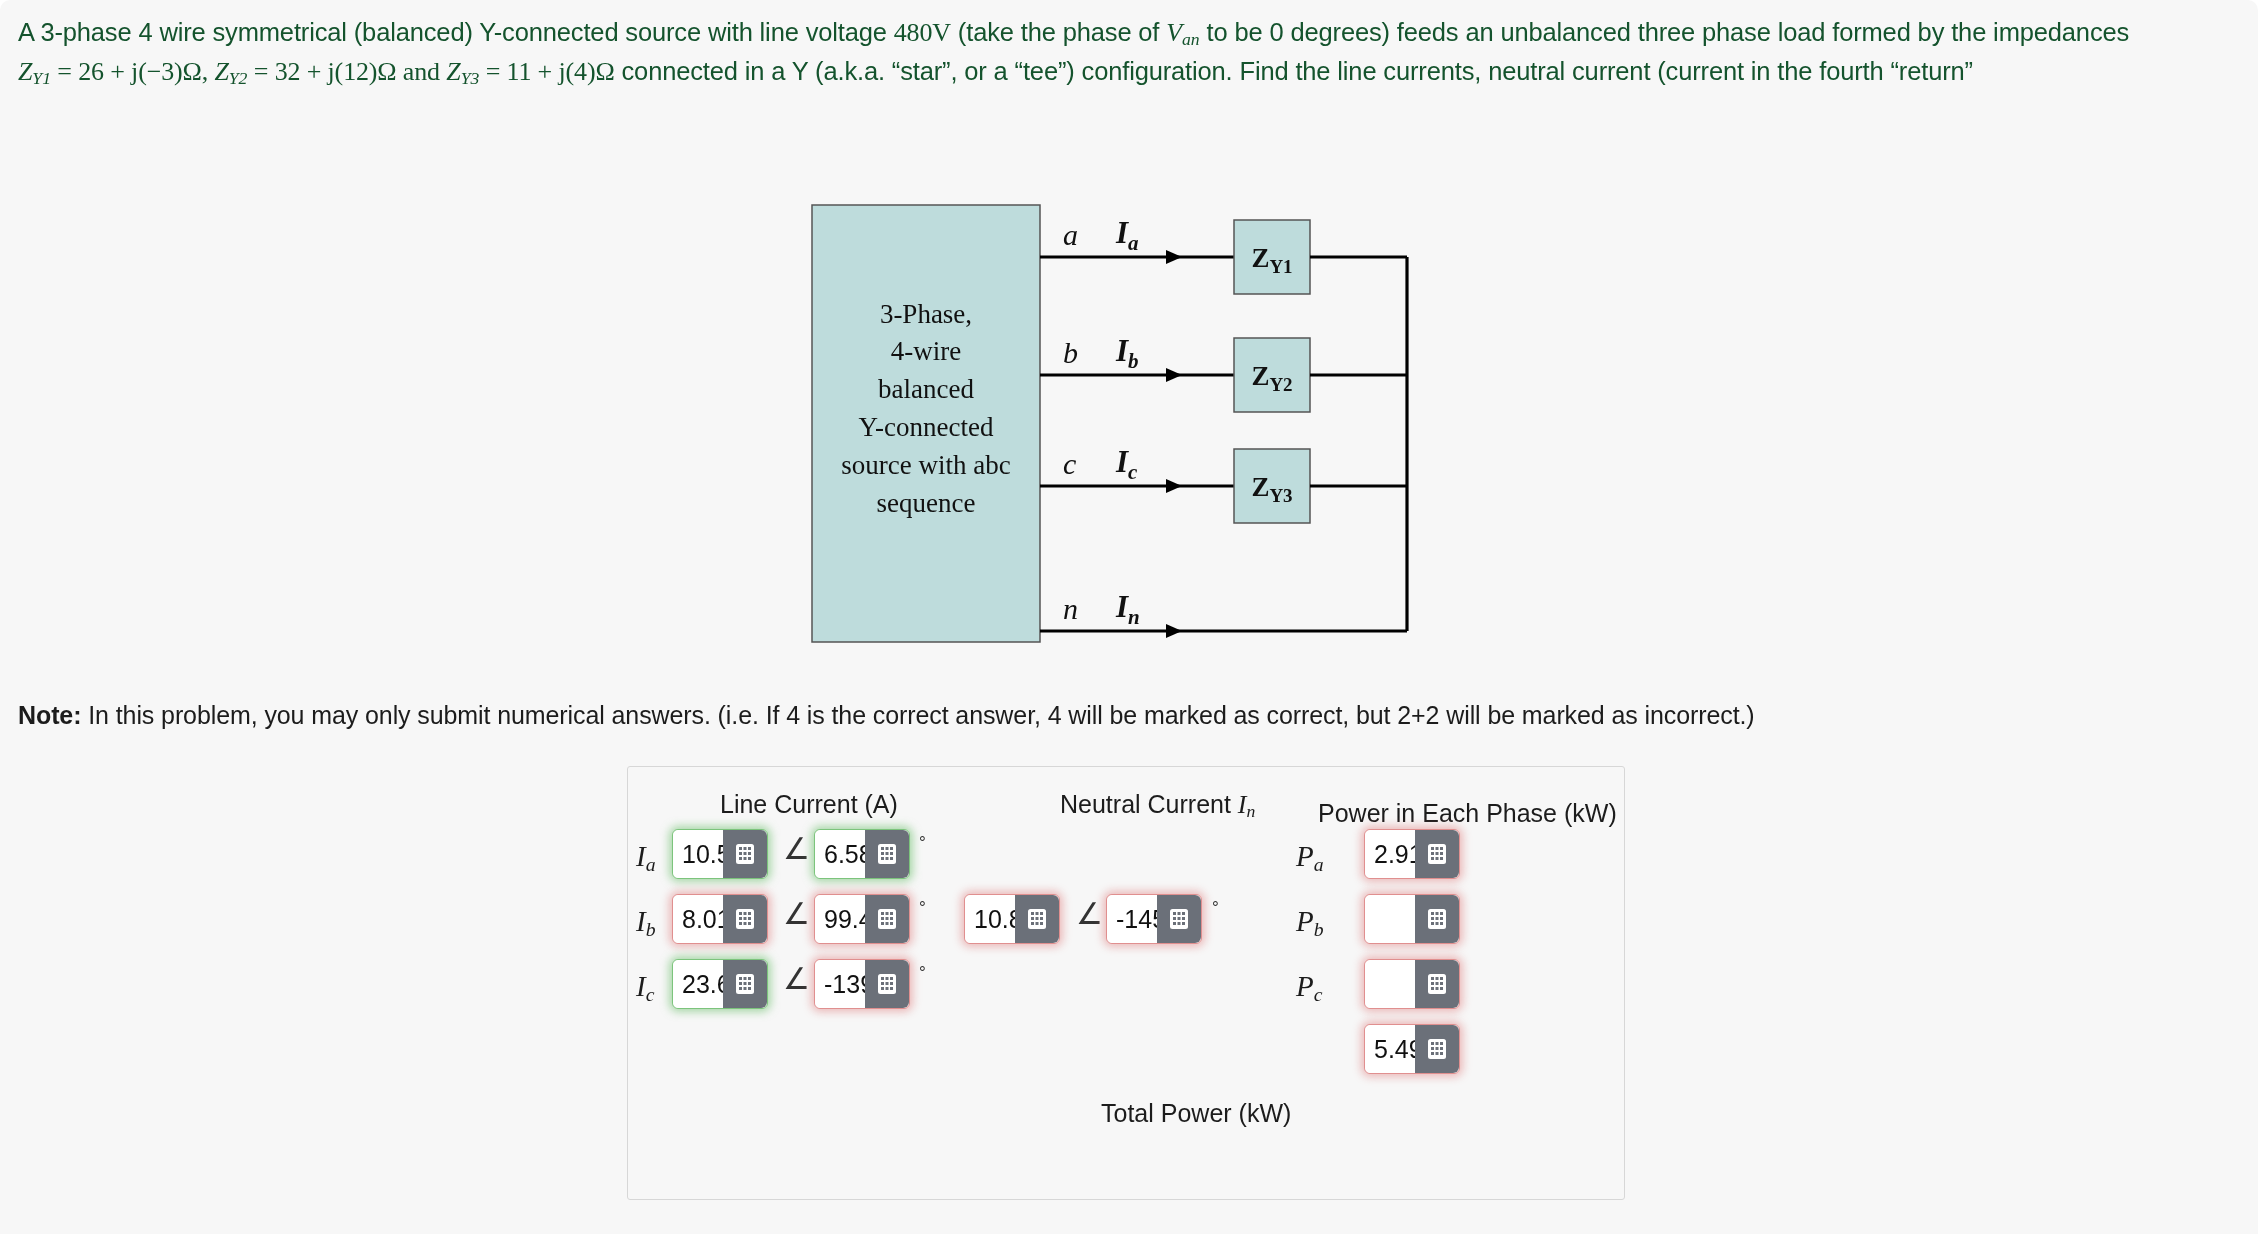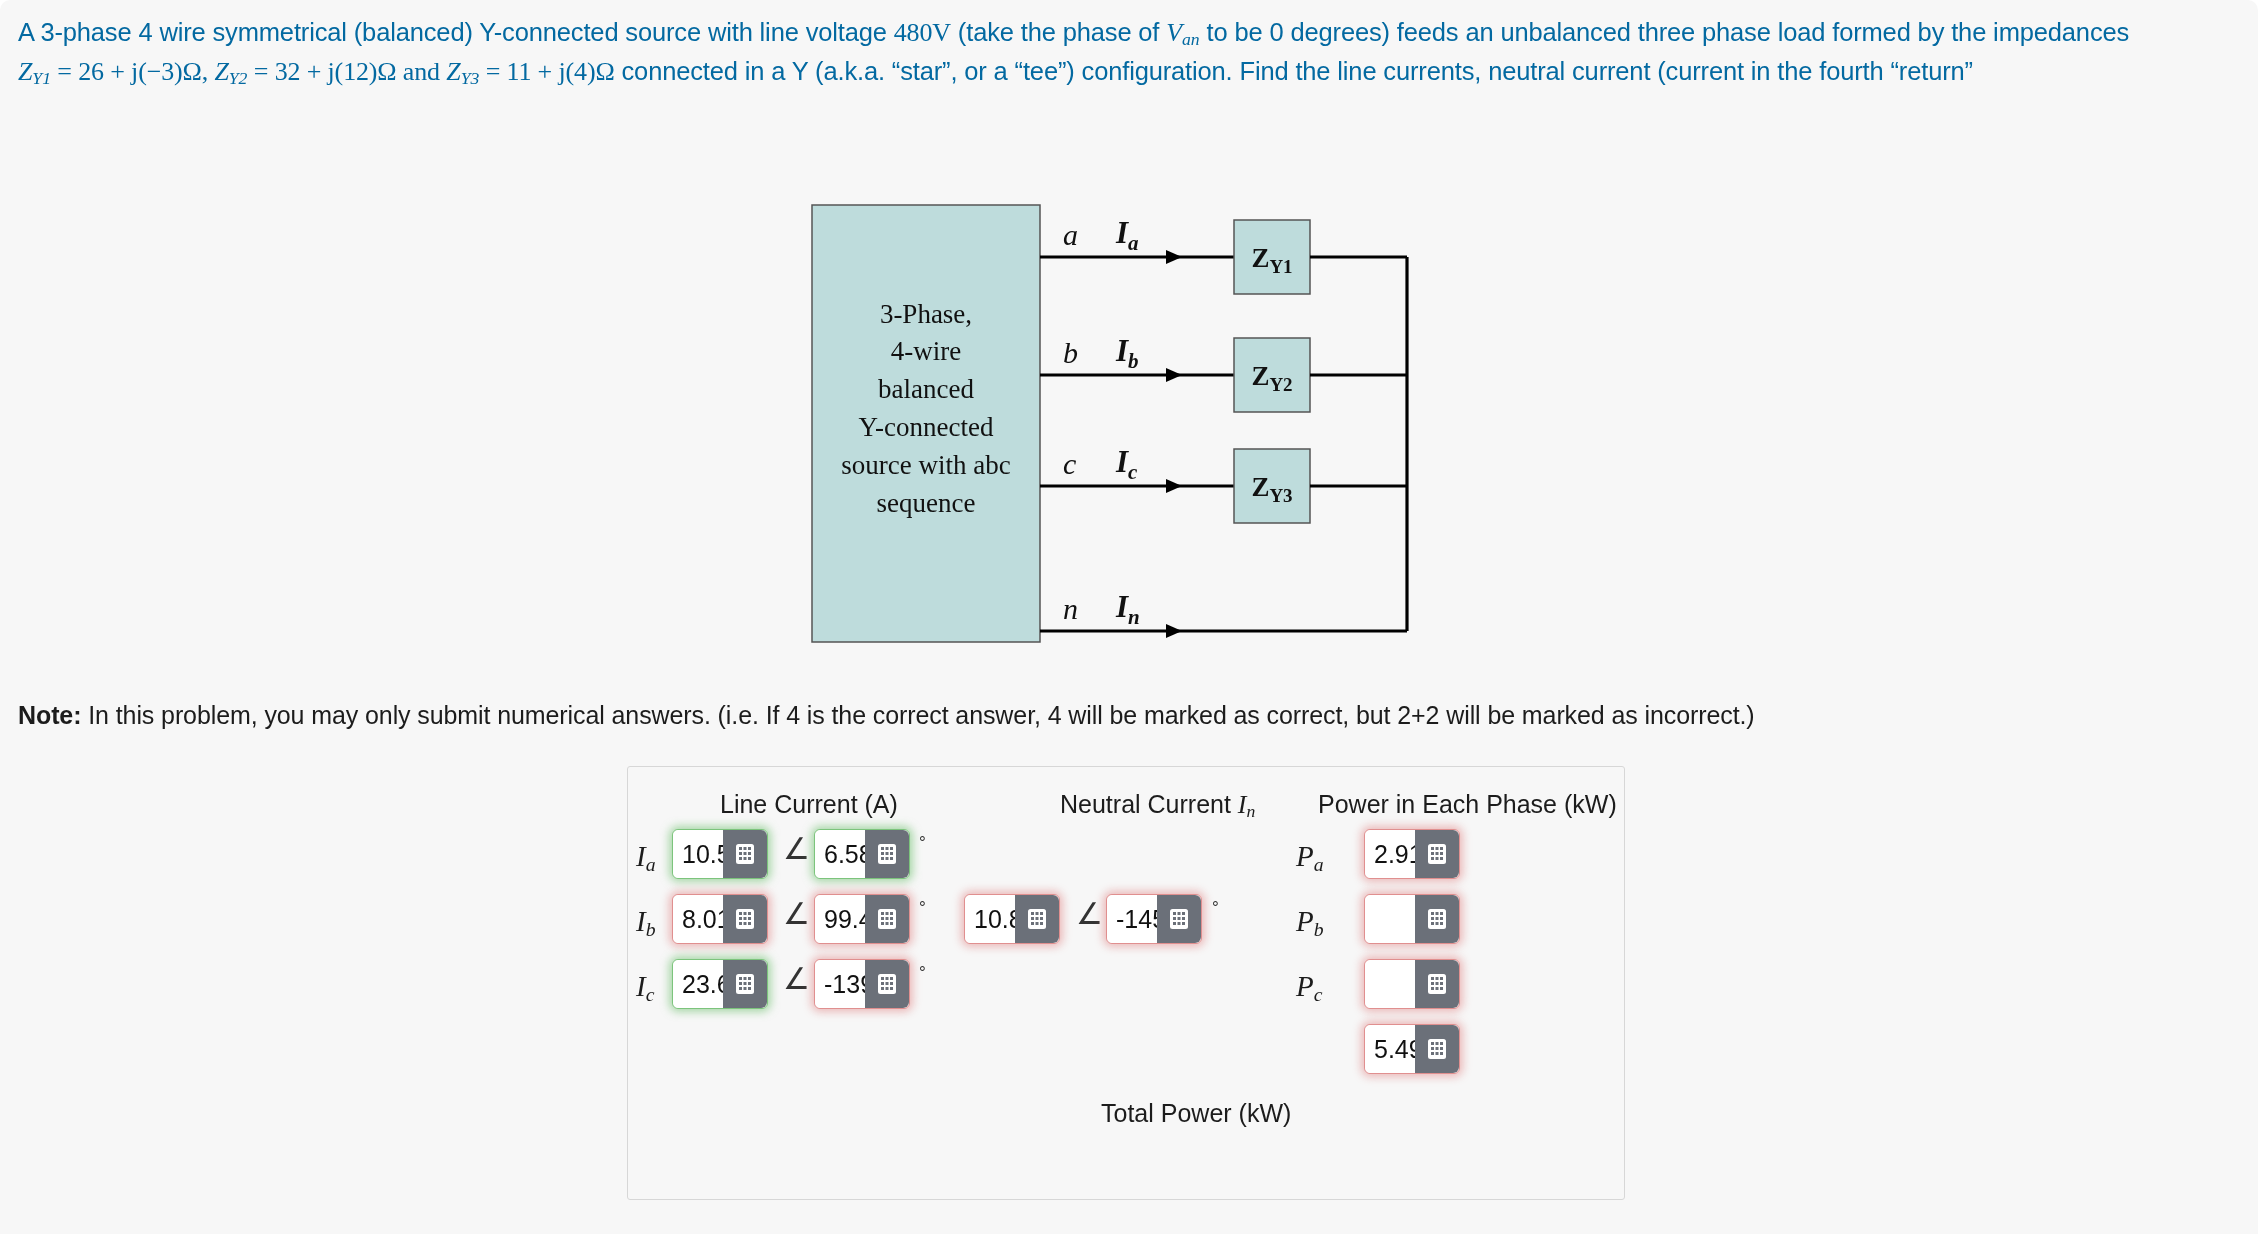--- a/index.html
+++ b/index.html
@@ -19,21 +19,21 @@
     overflow: hidden;
   }
 
   
   .statement {
     position: absolute;
     left: 18px; top: 14px;
     width: 2200px;
     font-size: 25.5px;
     line-height: 1.42;
-    color: #0369a1;
+    color: #14532d;
     letter-spacing: -0.15px;
   }
   .statement .ln { display: block; white-space: nowrap; }
   .mathit {
     font-family: "Liberation Serif", serif;
     font-style: italic;
     font-size: 26px;
   }
   .mathup {
     font-family: "Liberation Serif", serif;
@@ -78,21 +78,21 @@
     border-radius: 3px;
   }
   .col-head {
     position: absolute;
     font-size: 25px;
     color: #1c1c1c;
     white-space: nowrap;
   }
   #head-line    { left: 92px;  top: 23px; }
   #head-neutral { left: 432px; top: 23px; }
-  #head-power   { left: 690px; top: 23px; }
+  #head-power   { left: 690px; top: 32px; }
 
   .rowlabel {
     position: absolute;
     font-family: "Liberation Serif", serif;
     font-style: italic;
     font-size: 29px;
     color: #1c1c1c;
   }
   .angle-sym {
     position: absolute;

